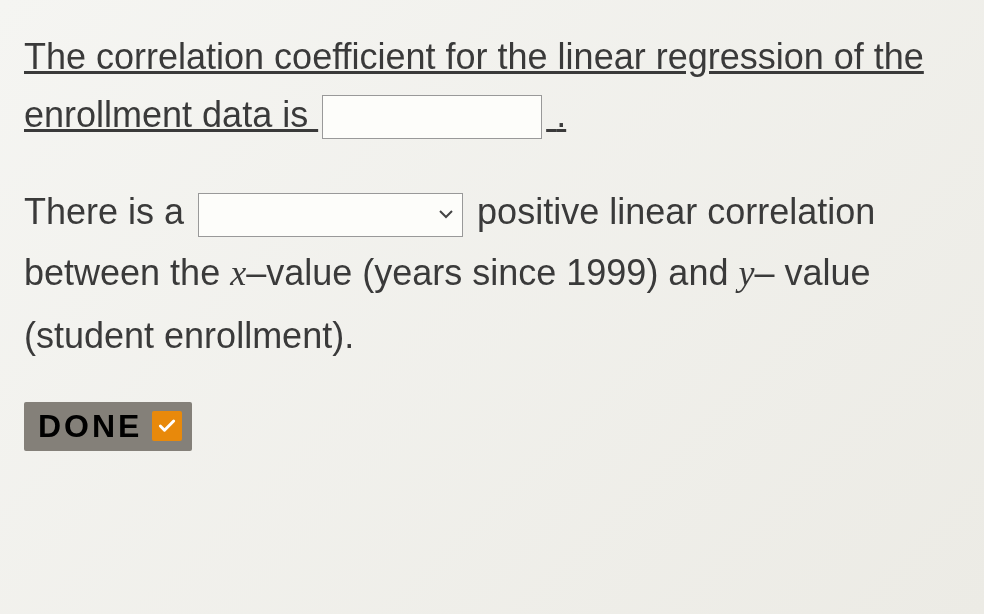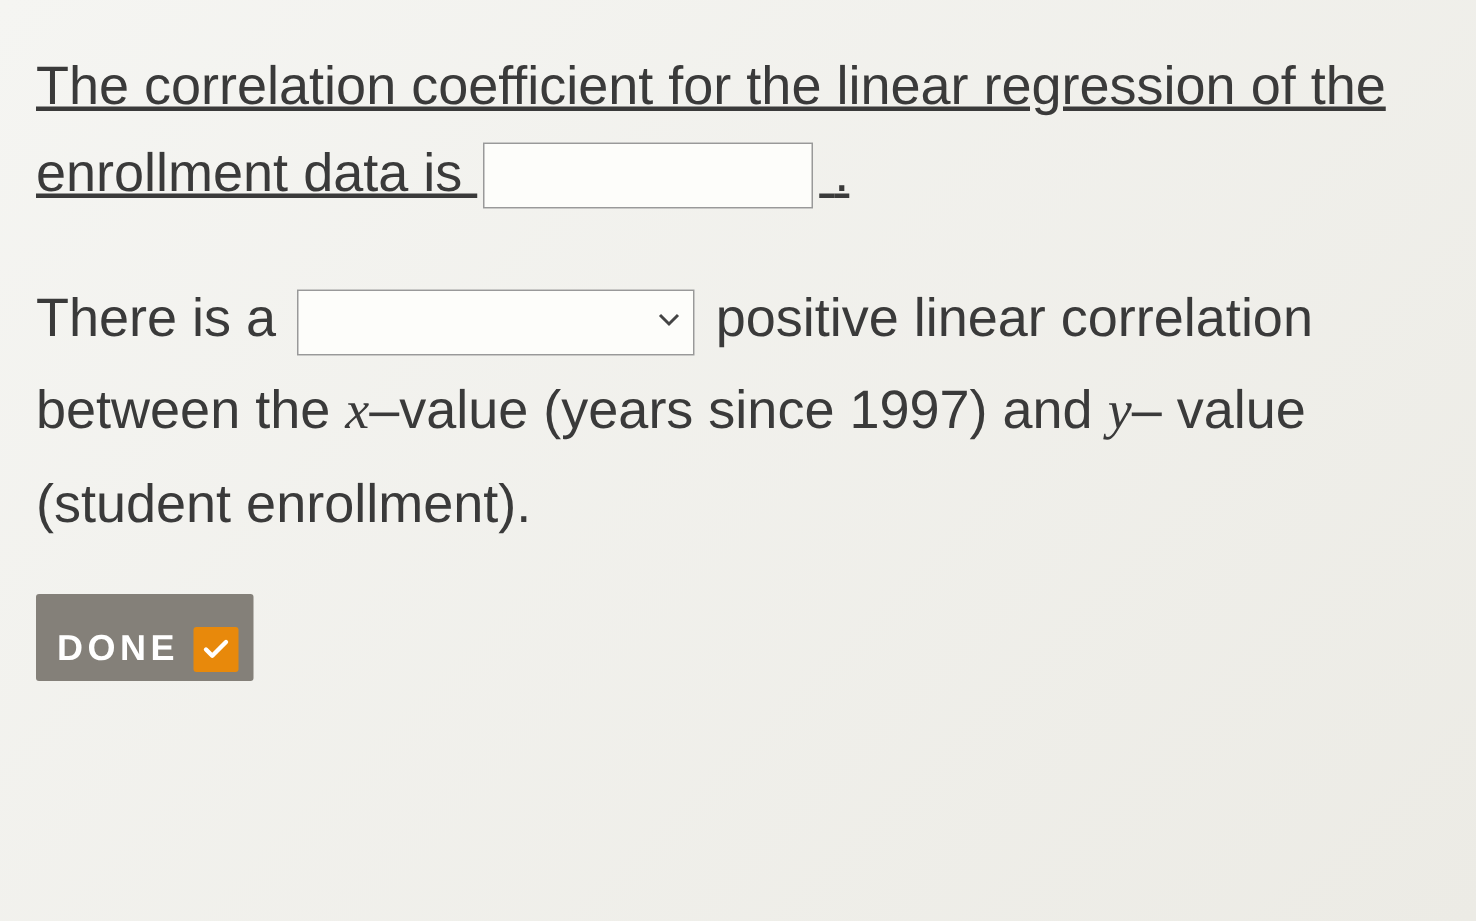--- a/index.html
+++ b/index.html
@@ -55,25 +55,25 @@
       color: #555;
     }
     .math-var {
       font-style: italic;
       font-family: 'Times New Roman', Times, serif;
     }
     .done-btn {
       display: inline-flex;
       align-items: center;
       background: #848079;
-      color: #ffffff;
+      color: #000000;
       font-weight: bold;
-      font-size: 24px;
+      font-size: 32px;
       letter-spacing: 3px;
-      padding: 22px 10px 6px 14px;
+      padding: 6px 10px 6px 14px;
       border: none;
       cursor: pointer;
       border-radius: 2px;
     }
     .done-check {
       display: inline-flex;
       align-items: center;
       justify-content: center;
       width: 30px;
       height: 30px;
@@ -99,21 +99,21 @@
 
 <div class="question-block2">
   <span>There is a </span>
   <span class="select-wrap">
     <span class="select-chevron">
       <svg viewBox="0 0 16 16" width="16" height="16">
           <path d="M2 5 L8 11 L14 5" fill="none" stroke="#444" stroke-width="2"></path>
         </svg>
     </span>
   </span>
-  <span> positive linear correlation between the </span><span class="math-var">x</span><span>–value (years since 1997) and </span><span class="math-var">y</span><span>– value (student enrollment).</span>
+  <span> positive linear correlation between the </span><span class="math-var">x</span><span>–value (years since 1999) and </span><span class="math-var">y</span><span>– value (student enrollment).</span>
 </div>
 
 <button class="done-btn">
   <span>DONE</span>
   <span class="done-check">
     <svg viewBox="0 0 24 24">
         <path d="M4 12 L9 17 L20 6" fill="none" stroke="#fff" stroke-width="3.5" stroke-linecap="round" stroke-linejoin="round"></path>
       </svg>
   </span>
 </button>

